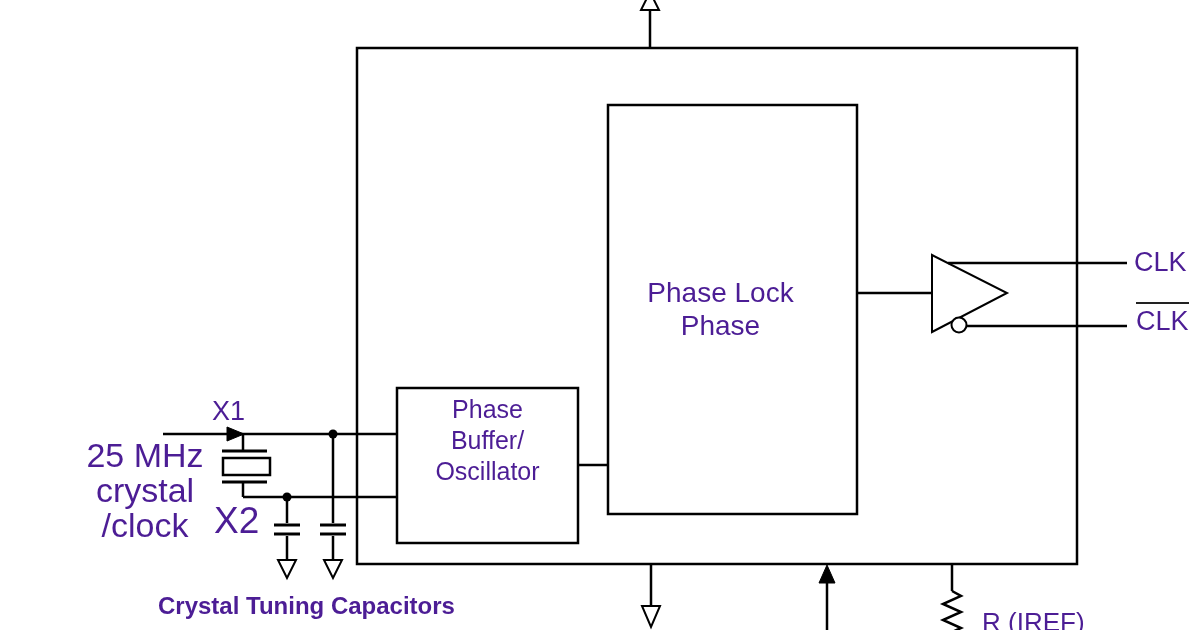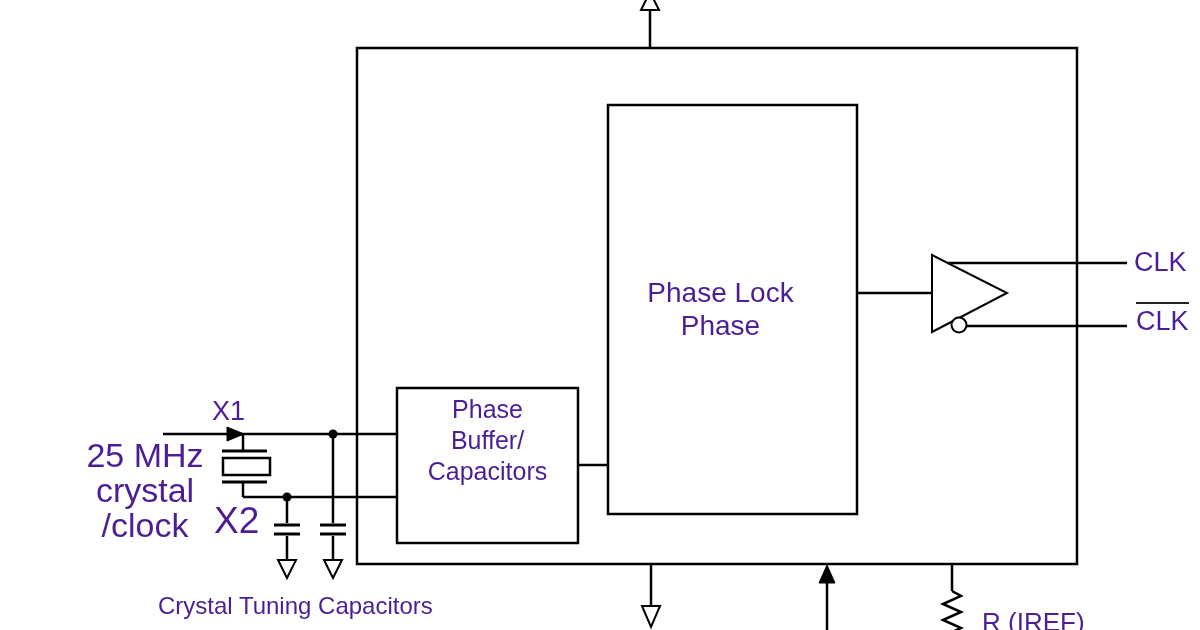--- a/index.html
+++ b/index.html
@@ -31,21 +31,21 @@
   .lbl-center {
     text-align: center;
     white-space: normal;
   }
   #freq-label {
     left: 16px; top: 438px; width: 178px;
     font-size: 34px; line-height: 35px; padding-left: 40px;
   }
   #x1-label { left: 212px; top: 396px; font-size: 27px; }
   #x2-label { left: 214px; top: 500px; font-size: 37px; }
-  #caps-label { left: 158px; top: 592px; font-size: 24px; }
+  #caps-label { left: 158px; top: 592px; font-size: 24px; font-weight: bold; }
   #buffer-label {
     left: 397px; top: 394px; width: 181px;
     font-size: 25px; line-height: 31px;
   }
   #pll-label {
     left: 596px; top: 276px; width: 249px;
     font-size: 28px; line-height: 33px;
   }
   #clk-label { left: 1134px; top: 247px; font-size: 27px; }
   #clkbar-label { left: 1136px; top: 302px; font-size: 27px; }
@@ -125,21 +125,21 @@
   </div>
 
   <div class="lbl" id="x1-label">X1</div>
   <div class="lbl" id="x2-label">X2</div>
 
   <div class="lbl" id="caps-label">Crystal Tuning Capacitors</div>
 
   <div class="lbl lbl-center" id="buffer-label">
     <div>Phase</div>
     <div>Buffer/</div>
-    <div>Capacitors</div>
+    <div>Oscillator</div>
   </div>
 
   <div class="lbl lbl-center" id="pll-label">
     <div>Phase Lock</div>
     <div>Phase</div>
   </div>
 
   <div class="lbl" id="clk-label">CLK</div>
 
   <div class="lbl" id="clkbar-label">

